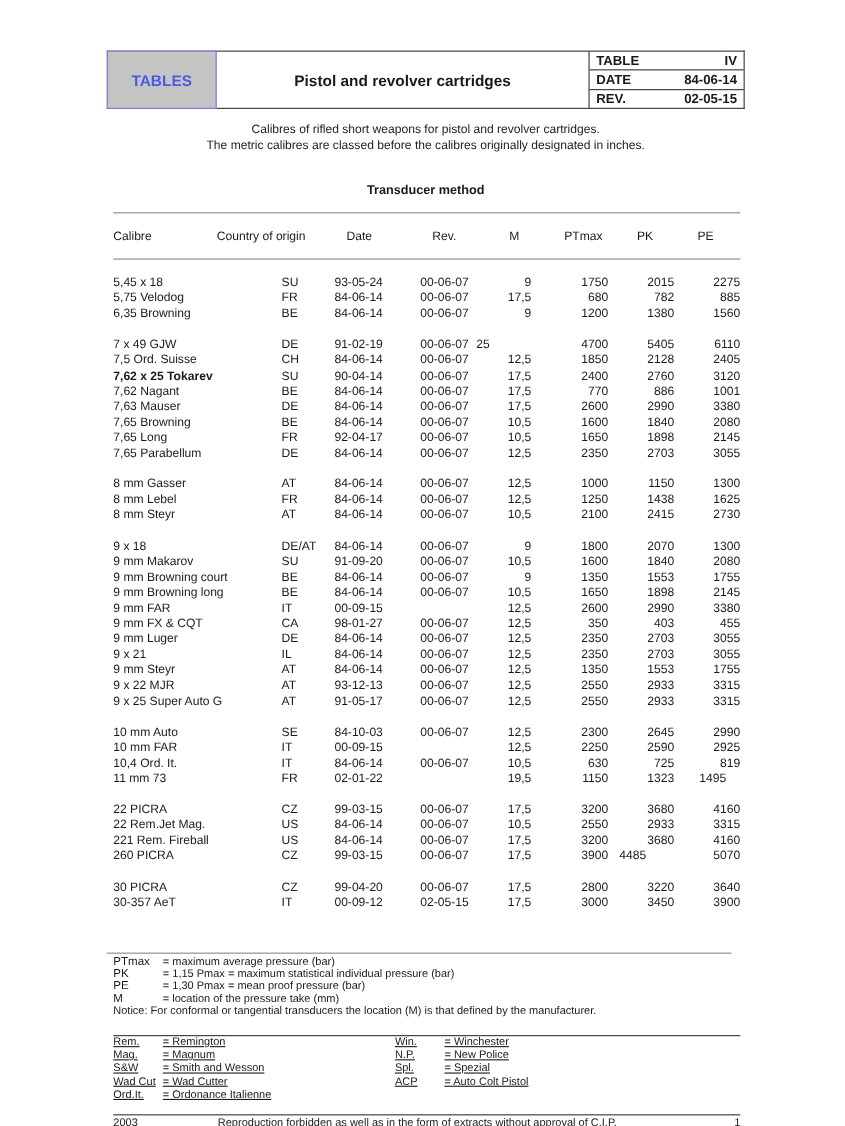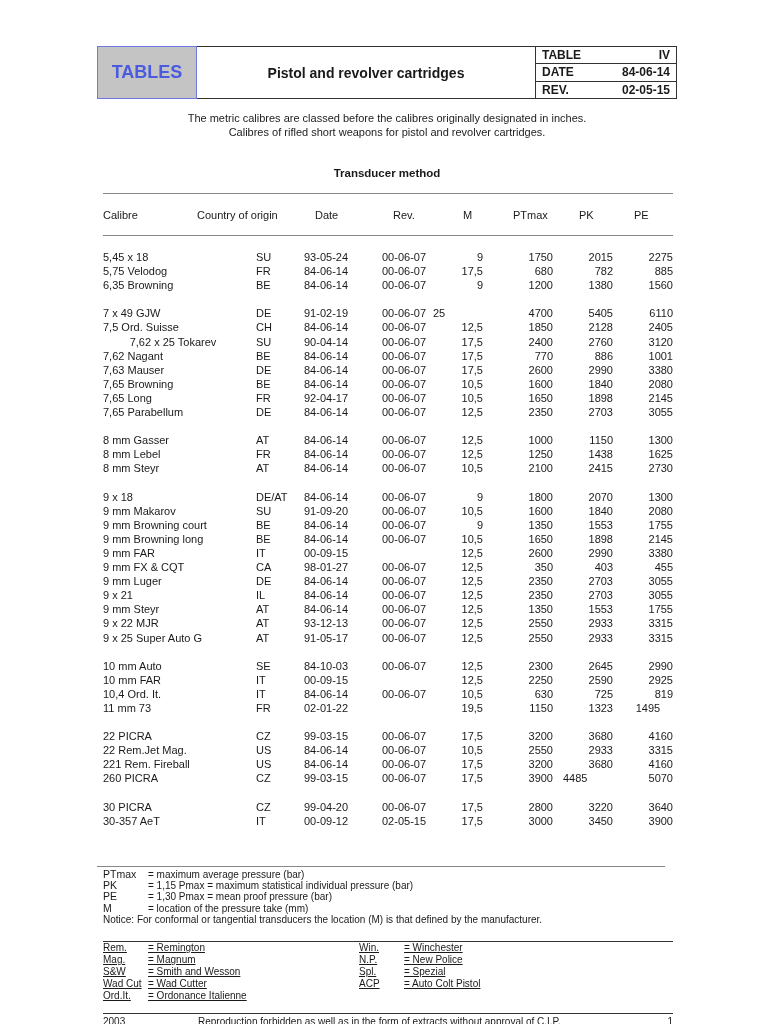--- a/index.html
+++ b/index.html
@@ -2,21 +2,21 @@
 <html><head>
 <meta charset="utf-8">
 <style>
   html, body { margin: 0; padding: 0; background: #ffffff; }
   body { width: 768px; height: 1024px; position: relative; overflow: hidden;
          font-family: "Liberation Sans", sans-serif; color: #1a1a1a; }
   .header { position: absolute; left: 97px; top: 46px; width: 580px; height: 53px;
             border: 1px solid #333; border-left: none; display: flex; box-sizing: border-box; }
   .hdr-tables { width: 100px; height: 53px; margin-top: -1px; background: #c4c4c4; border: 1px solid #6f78e0;
                 box-sizing: border-box; display: flex; align-items: center; justify-content: center;
-                color: #4a5be0; font-weight: bold; font-size: 18px; }
+                color: #4a5be0; font-weight: bold; font-size: 14px; }
   .hdr-title { flex: 1; display: flex; align-items: center; justify-content: center;
                font-weight: bold; font-size: 14px; border-right: 1px solid #333; }
   .hdr-meta { width: 140px; display: flex; flex-direction: column; }
   .hdr-meta .row { flex: 1; display: flex; justify-content: space-between; align-items: center;
                    padding: 0 6px 0 6px; font-weight: bold; font-size: 12px; border-bottom: 1px solid #333; }
   .hdr-meta .row:last-child { border-bottom: none; }
   .intro { position: absolute; left: 97px; top: 112px; width: 580px; text-align: center;
            font-size: 11px; line-height: 13.5px; color: #222; }
   .section-title { position: absolute; left: 97px; top: 167px; width: 580px; text-align: center;
                    font-weight: bold; font-size: 11.5px; }
@@ -54,22 +54,22 @@
         <span>84-06-14</span>
       </div>
     <div class="row">
         <span>REV.</span>
         <span>02-05-15</span>
       </div>
   </div>
 </div>
 
 <div class="intro">
+  <div>Calibres of rifled short weapons for pistol and revolver cartridges.</div>
   <div>The metric calibres are classed before the calibres originally designated in inches.</div>
-  <div>Calibres of rifled short weapons for pistol and revolver cartridges.</div>
 </div>
 
 <div class="section-title">Transducer method</div>
 
 <div class="rule" style="top:193px"></div>
 <div class="cols">
   <span class="c" style="left:0">Calibre</span>
   <span class="c" style="left:94px">Country of origin</span>
   <span class="c" style="left:212px">Date</span>
   <span class="c" style="left:290px">Rev.</span>
@@ -126,21 +126,21 @@
       <span class="c" style="left: 0px; width: 140px; text-align: left;">7,5 Ord. Suisse</span>
       <span class="c" style="left: 153px; width: 40px; text-align: left;">CH</span>
       <span class="c" style="left: 201px; width: 70px; text-align: left;">84-06-14</span>
       <span class="c" style="left: 279px; width: 70px; text-align: left;">00-06-07</span>
       <span class="c" style="left: 330px; width: 50px; text-align: right;">12,5</span>
       <span class="c" style="left: 400px; width: 50px; text-align: right;">1850</span>
       <span class="c" style="left: 460px; width: 50px; text-align: right;">2128</span>
       <span class="c" style="left: 520px; width: 50px; text-align: right;">2405</span>
     </div>
     <div class="r">
-      <span class="c" style="left: 0px; width: 140px; text-align: center;">7,62 x 25 Tokarev</span>
+      <span class="c" style="left: 0px; width: 140px; text-align: left; font-weight: bold;">7,62 x 25 Tokarev</span>
       <span class="c" style="left: 153px; width: 40px; text-align: left;">SU</span>
       <span class="c" style="left: 201px; width: 70px; text-align: left;">90-04-14</span>
       <span class="c" style="left: 279px; width: 70px; text-align: left;">00-06-07</span>
       <span class="c" style="left: 330px; width: 50px; text-align: right;">17,5</span>
       <span class="c" style="left: 400px; width: 50px; text-align: right;">2400</span>
       <span class="c" style="left: 460px; width: 50px; text-align: right;">2760</span>
       <span class="c" style="left: 520px; width: 50px; text-align: right;">3120</span>
     </div>
     <div class="r">
       <span class="c" style="left: 0px; width: 140px; text-align: left;">7,62 Nagant</span>

